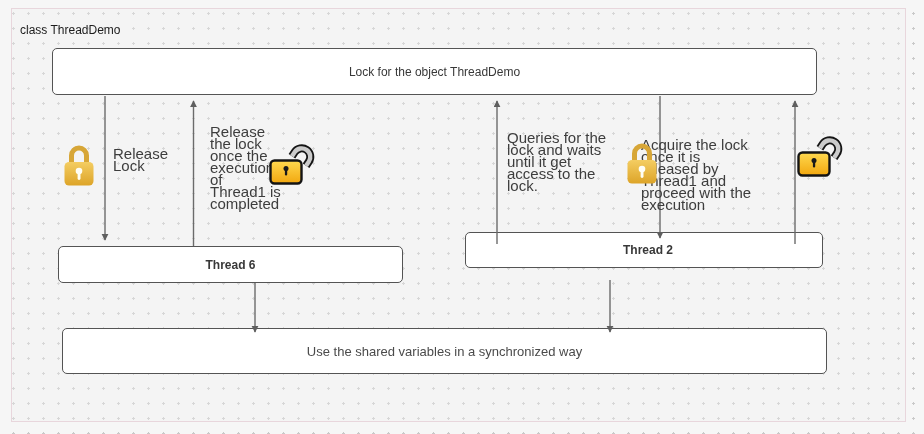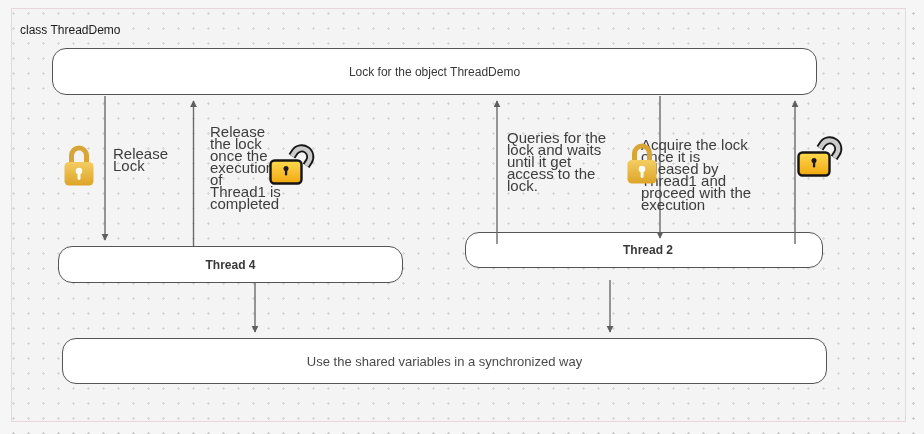--- a/index.html
+++ b/index.html
@@ -16,29 +16,29 @@
     position: absolute; left: 11px; top: 8px; width: 895px; height: 414px;
     border: 1px solid #e8d6dc; box-sizing: border-box;
     background: rgba(240,240,241,0.35);
   }
   .class-label {
     position: absolute; left: 20px; top: 23px;
     font-size: 12px; font-weight: normal; color: #1c1c1c; white-space: nowrap;
   }
   .node {
     position: absolute; box-sizing: border-box;
-    background: #ffffff; border: 1.6px solid #545454; border-radius: 14px;
+    background: #ffffff; border: 1.6px solid #545454; border-radius: 5px;
     display: flex; align-items: center; justify-content: center;
     text-align: center; font-size: 12px; color: #383838;
   }
   .node.bold { font-weight: bold; }
   #node-lock   { left: 52px;  top: 48px;  width: 765px; height: 47px; }
   #node-thread1{ left: 58px;  top: 246px; width: 345px; height: 37px; }
   #node-thread2{ left: 465px; top: 232px; width: 358px; height: 36px; padding-left: 8px; }
-  #node-shared { left: 62px;  top: 338px; width: 765px; height: 46px; font-size: 13px; color: #4a4a4a; }
+  #node-shared { left: 62px;  top: 328px; width: 765px; height: 46px; font-size: 13px; color: #4a4a4a; }
   .edges { position: absolute; left: 0; top: 0; width: 924px; height: 434px; }
   .note {
     position: absolute; font-size: 15px; line-height: 12px; color: #3d3d3d;
   }
   #note-acquire  { left: 113px; top: 148px; width: 55px; }
   #note-release  { left: 210px; top: 126px; width: 72px; }
   #note-queries  { left: 507px; top: 132px; width: 100px; }
   #note-acquire2 { left: 641px; top: 139px; width: 120px; }
   .icon { position: absolute; }
   #lock-closed-1 { left: 63px;  top: 143px; }
@@ -50,21 +50,21 @@
 <body>
 
 <div class="container-frame"></div>
 
 <div class="class-label">class ThreadDemo</div>
 
 <div class="node" id="node-lock">
   <span>Lock for the object ThreadDemo</span>
 </div>
 <div class="node bold" id="node-thread1">
-  <span>Thread 4</span>
+  <span>Thread 6</span>
 </div>
 <div class="node bold" id="node-thread2">
   <span>Thread 2</span>
 </div>
 <div class="node" id="node-shared">
   <span>Use the shared variables in a synchronized way</span>
 </div>
 
 <svg class="edges" viewBox="0 0 924 434">
   <defs>

